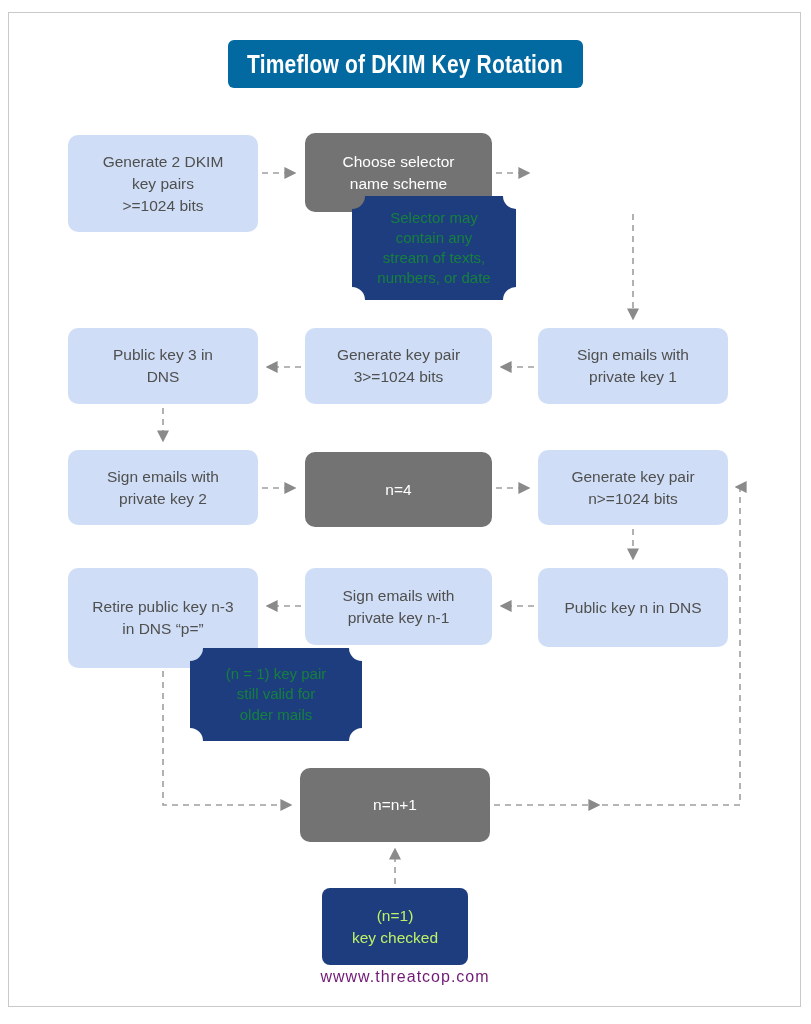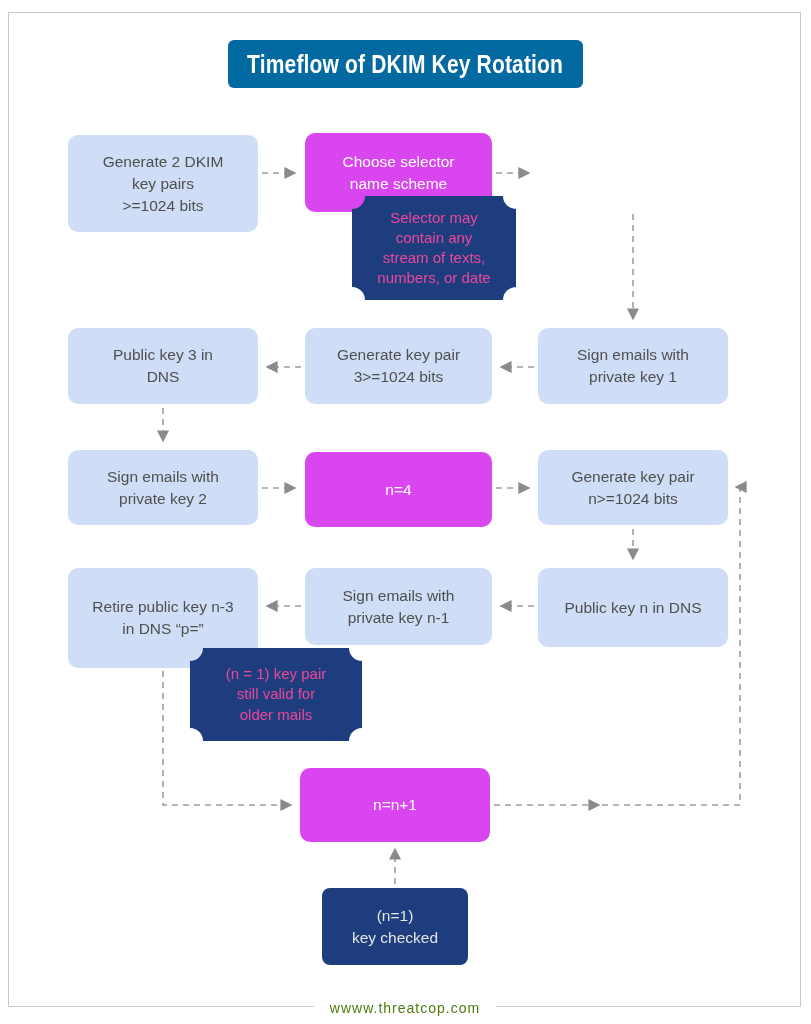--- a/index.html
+++ b/index.html
@@ -19,32 +19,32 @@
     color:#ffffff;font-weight:700;font-size:25px;letter-spacing:.2px;
     transform:scaleX(.84);white-space:nowrap;
   }
   .connector-layer{position:absolute;left:0;top:0;width:811px;height:1024px;}
   .node{
     position:absolute;border-radius:10px;display:flex;align-items:center;justify-content:center;
     text-align:center;white-space:pre-line;font-size:15.5px;line-height:1.42;color:#4f4f4f;
     box-sizing:border-box;padding:4px 8px;
   }
   .node.light{background:#cfdef6;}
-  .node.medium{background:#d946ef;color:#ffffff;}
-  .node.dark{background:#1e3d7f;color:#e5e5e5;border-radius:8px;}
+  .node.medium{background:#737373;color:#ffffff;}
+  .node.dark{background:#1e3d7f;color:#bef264;border-radius:8px;}
   .plaque{position:absolute;}
   .plaque svg{position:absolute;left:0;top:0;display:block;}
   .plaque .plaque-label{
     position:absolute;left:0;top:0;width:100%;height:100%;
     display:flex;align-items:center;justify-content:center;text-align:center;
-    white-space:pre-line;color:#ec4899;font-size:15px;line-height:1.35;
+    white-space:pre-line;color:#15803d;font-size:15px;line-height:1.35;
   }
   .footer-label{
-    position:absolute;left:405px;top:1000px;transform:translateX(-50%);
-    background:#ffffff;padding:0 16px;color:#4d7c0f;font-size:14px;letter-spacing:1px;white-space:nowrap;
+    position:absolute;left:405px;top:968px;transform:translateX(-50%);
+    background:#ffffff;padding:0 16px;color:#701a75;font-size:16px;letter-spacing:1px;white-space:nowrap;
   }
 </style>
 </head>
 <body>
 
 <div id="page">
 
   <svg class="connector-layer" viewBox="0 0 811 1024" aria-hidden="true">
     <defs>
       <marker id="ah" viewBox="0 0 10 10" refX="8" refY="5" markerWidth="7.5" markerHeight="7.5" orient="auto-start-reverse">

